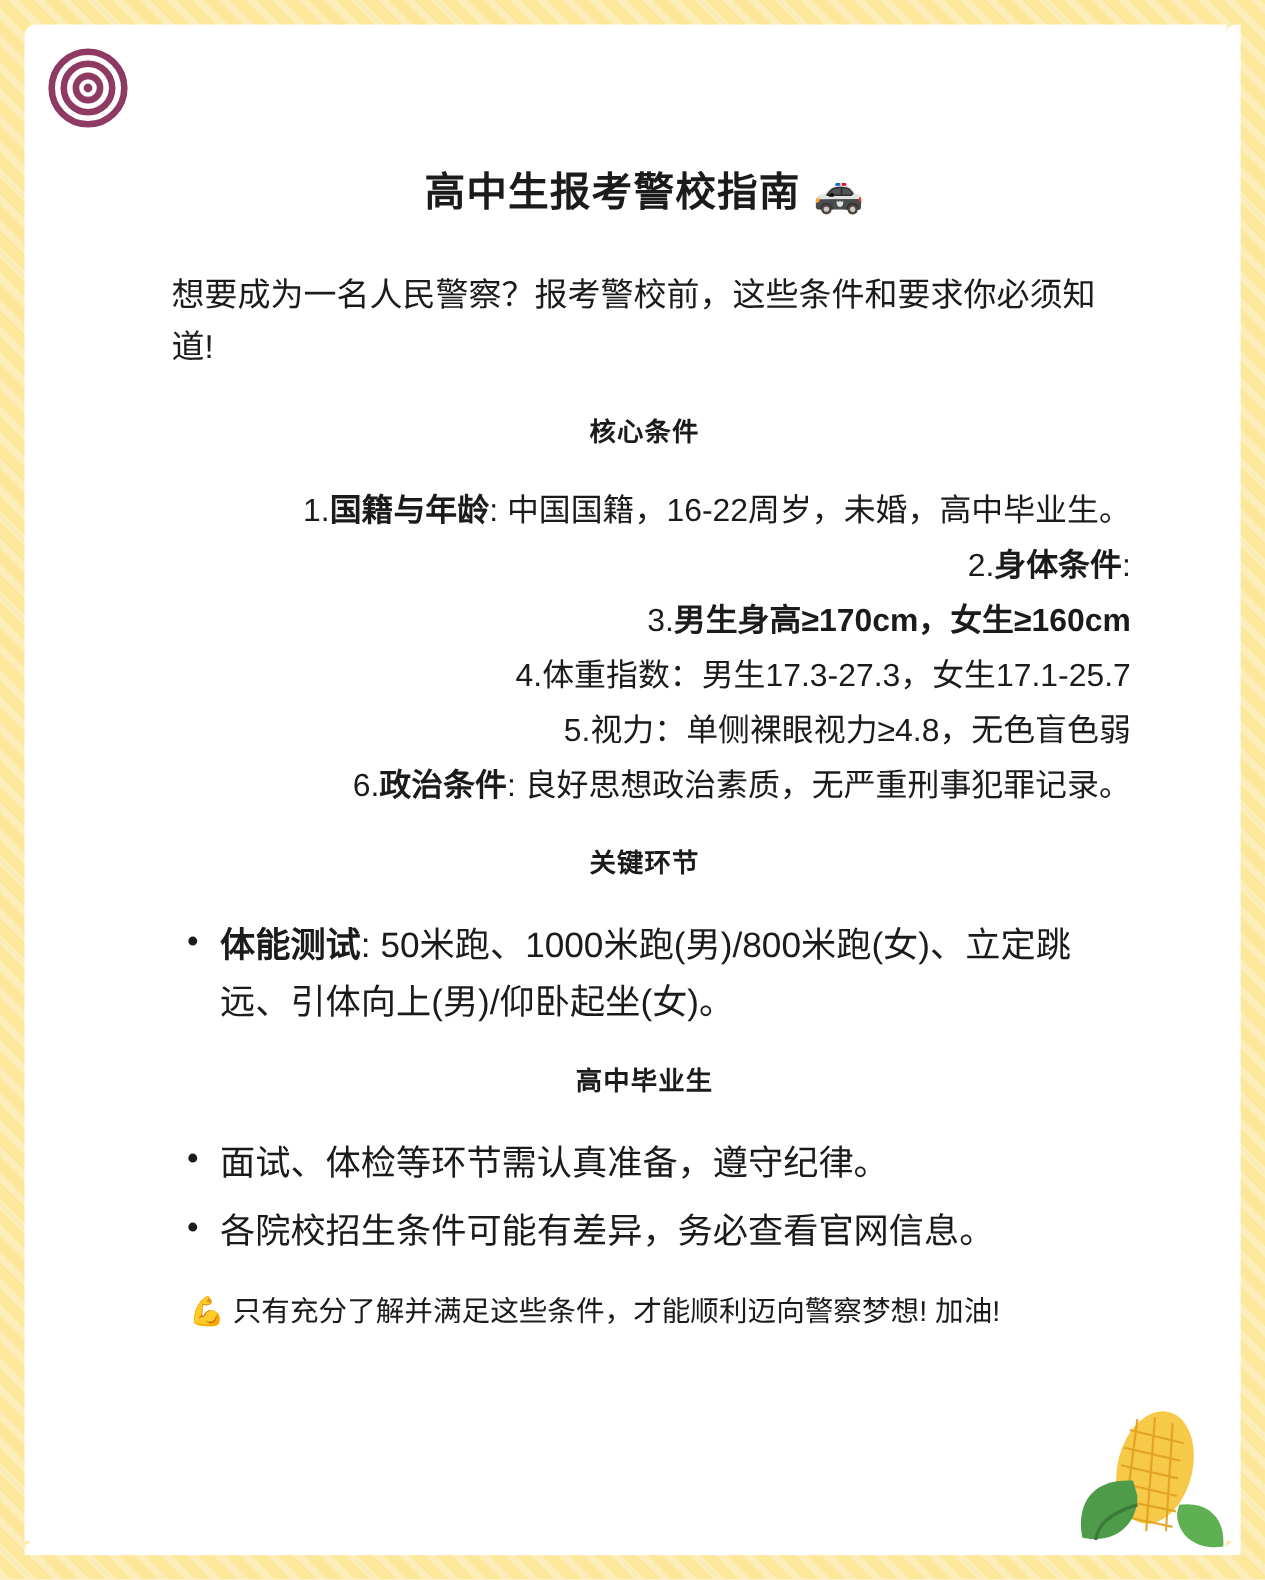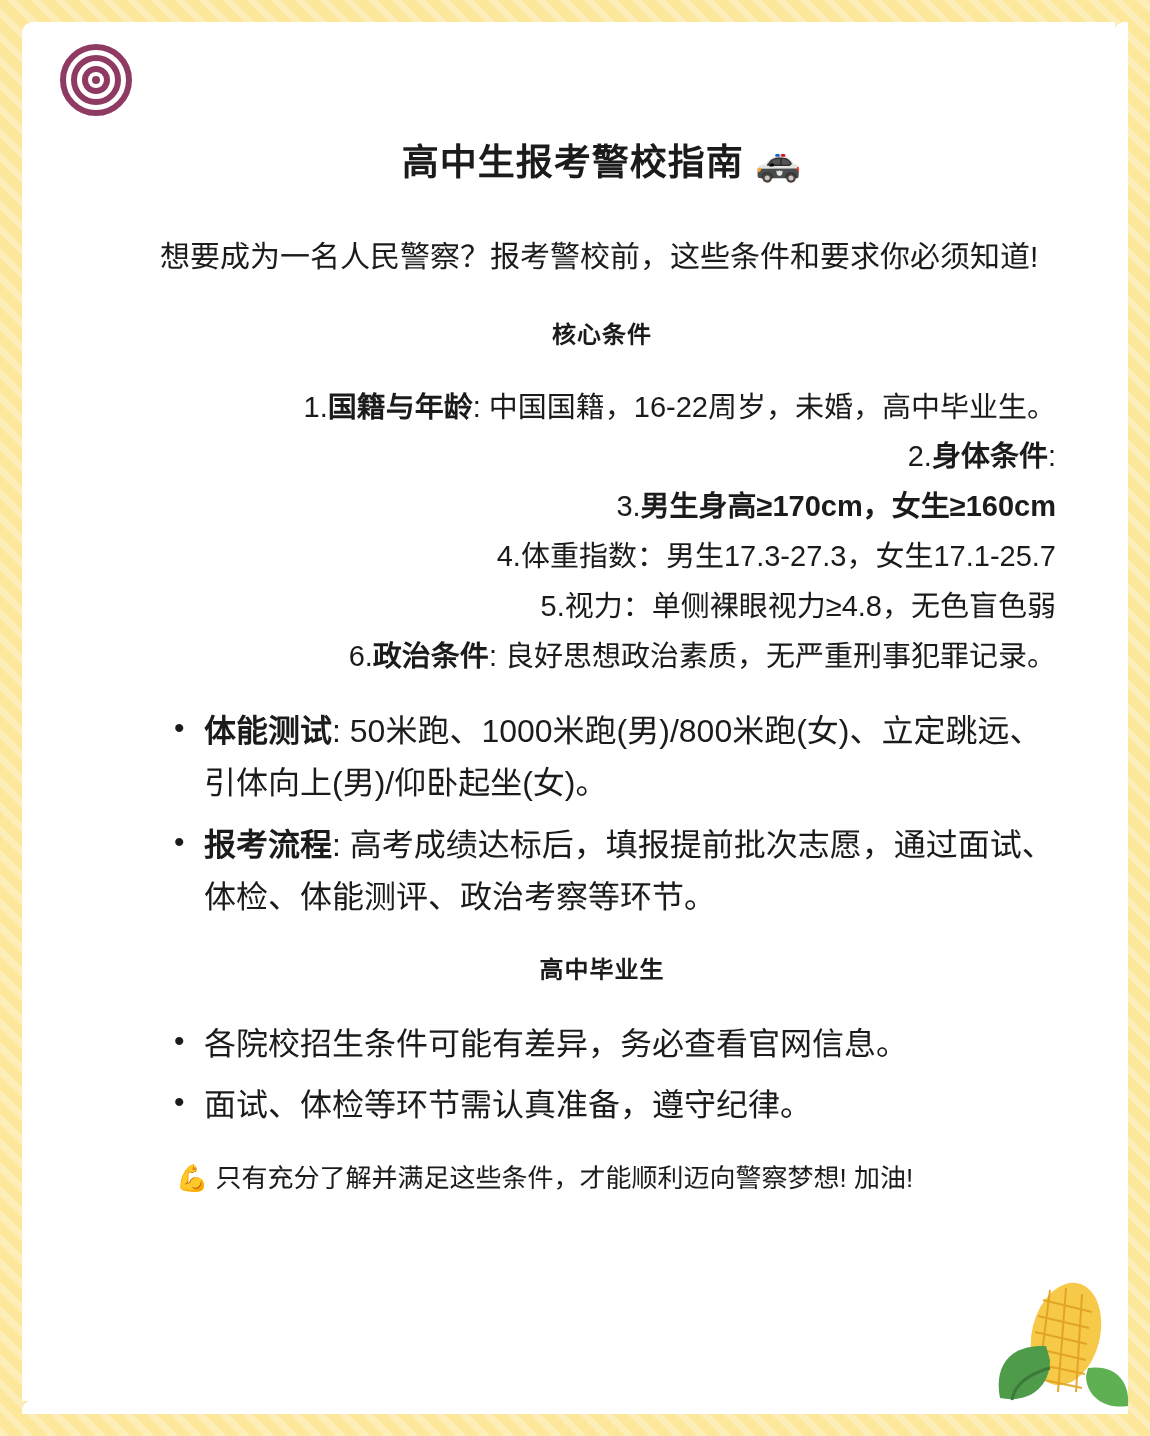--- a/index.html
+++ b/index.html
@@ -43,25 +43,25 @@
       linear-gradient(#000 0 0) 13px 0 / calc(100% - 26px) 100% no-repeat,
       linear-gradient(#000 0 0) 0 13px / 100% calc(100% - 26px) no-repeat;
     mask:
       radial-gradient(circle var(--r) at var(--r) var(--r), #000 98%, transparent 100%) 0 0/ 26px 26px,
       linear-gradient(#000 0 0) 13px 0 / calc(100% - 26px) 100% no-repeat,
       linear-gradient(#000 0 0) 0 13px / 100% calc(100% - 26px) no-repeat;
   }
 
   .content {
     position: absolute;
-    left: 38px;
+    left: 22px;
     top: 22px;
     width: 1106px;
     height: 1392px;
-    padding: 0;
+    padding: 12px;
     box-sizing: border-box;
     color: #1b1b1b;
   }
 
   .inner {
     padding: 110px 88px 0 110px;
   }
 
   h1.title {
     font-size: 37px;
@@ -213,34 +213,32 @@
         <span class="num">4.</span><span class="b"></span><span>体重指数：男生17.3-27.3，女生17.1-25.7</span>
       </li>
       <li>
         <span class="num">5.</span><span class="b"></span><span>视力：单侧裸眼视力≥4.8，无色盲色弱</span>
       </li>
       <li>
         <span class="num">6.</span><span class="b">政治条件</span><span>: 良好思想政治素质，无严重刑事犯罪记录。</span>
       </li>
     </ol>
 
+    <h2 class="section">关键环节</h2>
     <ul class="bulleted">
       <li>
         <span class="b">体能测试</span><span>: 50米跑、1000米跑(男)/800米跑(女)、立定跳远、引体向上(男)/仰卧起坐(女)。</span>
-      </li>
-      <li>
-        <span class="b">报考流程</span><span>: 高考成绩达标后，填报提前批次志愿，通过面试、体检、体能测评、政治考察等环节。</span>
       </li>
     </ul>
 
     <h2 class="section">高中毕业生</h2>
     <ul class="bulleted">
       <li>
+        <span class="b"></span><span>面试、体检等环节需认真准备，遵守纪律。</span>
+      </li>
+      <li>
         <span class="b"></span><span>各院校招生条件可能有差异，务必查看官网信息。</span>
-      </li>
-      <li>
-        <span class="b"></span><span>面试、体检等环节需认真准备，遵守纪律。</span>
       </li>
     </ul>
 
     <p class="closing">💪 只有充分了解并满足这些条件，才能顺利迈向警察梦想! 加油!</p>
   </div>
 </div>
 
 </body></html>

